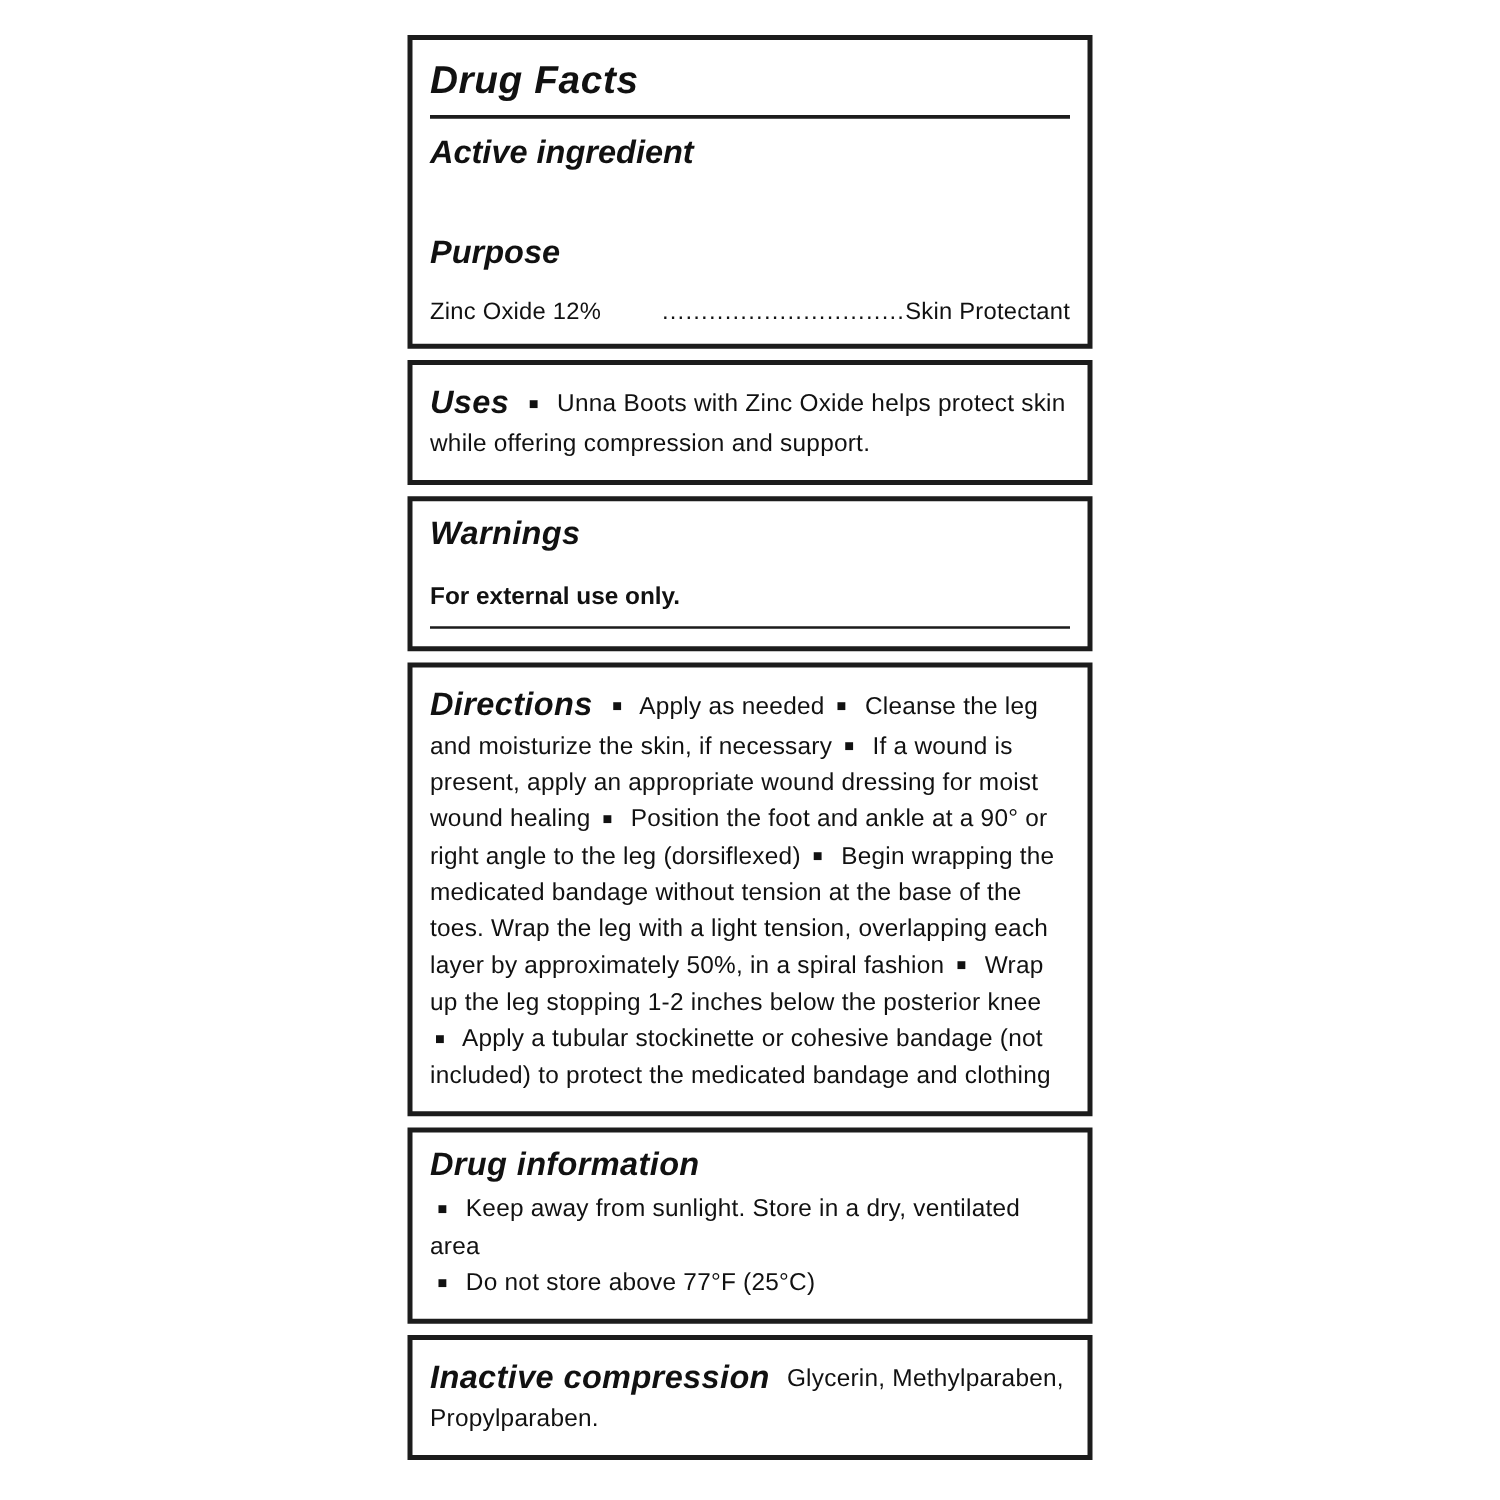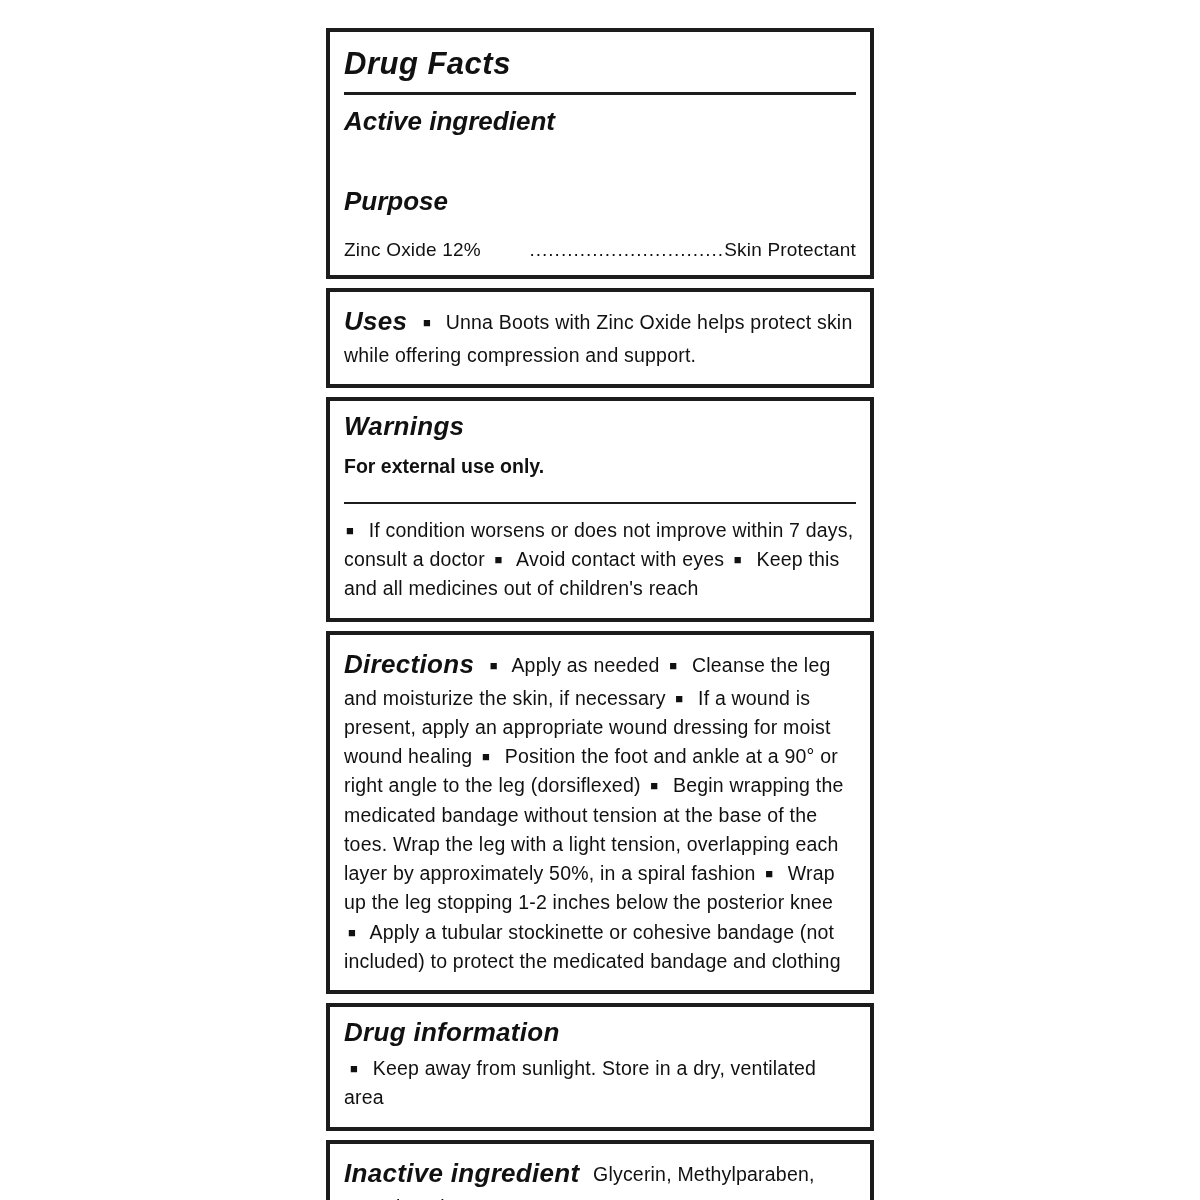--- a/index.html
+++ b/index.html
@@ -90,22 +90,22 @@
   }
   .bullet {
     font-size: 13px;
     vertical-align: 2px;
     margin: 0 9px 0 4px;
   }
   .bullet.first { margin-left: 2px; }
   .warn-subhead {
     font-size: 19.5px;
     font-weight: bold;
-    margin-top: 13px;
-    padding-bottom: 24px;
+    margin-top: 24px;
+    padding-bottom: 12px;
     border-bottom: 2px solid #1c1c1c;
   }
   .warn-body { margin-top: 12px; }
   .block-bullet-row {
     font-size: 19.5px;
     line-height: 1.5;
     letter-spacing: 0.2px;
   }
   .block-bullet-row .bullet { margin-left: 6px; }
   .other-body { margin-top: 6px; }
@@ -140,28 +140,20 @@
       <p class="body-text">
         <span class="inline-heading">Uses</span>
         <span class="bullet first">■</span>
         <span>Unna Boots with Zinc Oxide helps protect skin while offering compression and support.</span>
       </p>
     </div>
 
     <div class="box">
       <div class="section-heading">Warnings</div>
       <div class="warn-subhead">For external use only.</div>
-      <p class="body-text warn-body">
-        <span class="bullet first">■</span>
-        <span>If condition worsens or does not improve within 7 days, consult a doctor</span>
-        <span class="bullet">■</span>
-        <span>Avoid contact with eyes</span>
-        <span class="bullet">■</span>
-        <span>Keep this and all medicines out of children's reach</span>
-      </p>
     </div>
 
     <div class="box">
       <p class="body-text">
         <span class="inline-heading">Directions</span>
         <span class="bullet first">■</span>
         <span>Apply as needed</span>
         <span class="bullet">■</span>
         <span>Cleanse the leg and moisturize the skin, if necessary</span>
         <span class="bullet">■</span>
@@ -177,24 +169,28 @@
       </p>
     </div>
 
     <div class="box">
       <div class="section-heading">Drug information</div>
       <div class="other-body">
         <div class="block-bullet-row">
           <span class="bullet">■</span>
           <span>Keep away from sunlight. Store in a dry, ventilated area</span>
         </div>
+        <div class="block-bullet-row">
+          <span class="bullet">■</span>
+          <span>Do not store above 77°F (25°C)</span>
+        </div>
       </div>
     </div>
 
     <div class="box">
       <p class="inactive-text">
-        <span class="inline-heading">Inactive ingredient</span>
+        <span class="inline-heading">Inactive compression</span>
         <span>Glycerin, Methylparaben, Propylparaben.</span>
       </p>
     </div>
 
   </div>
 </div>
 
 </body></html>

